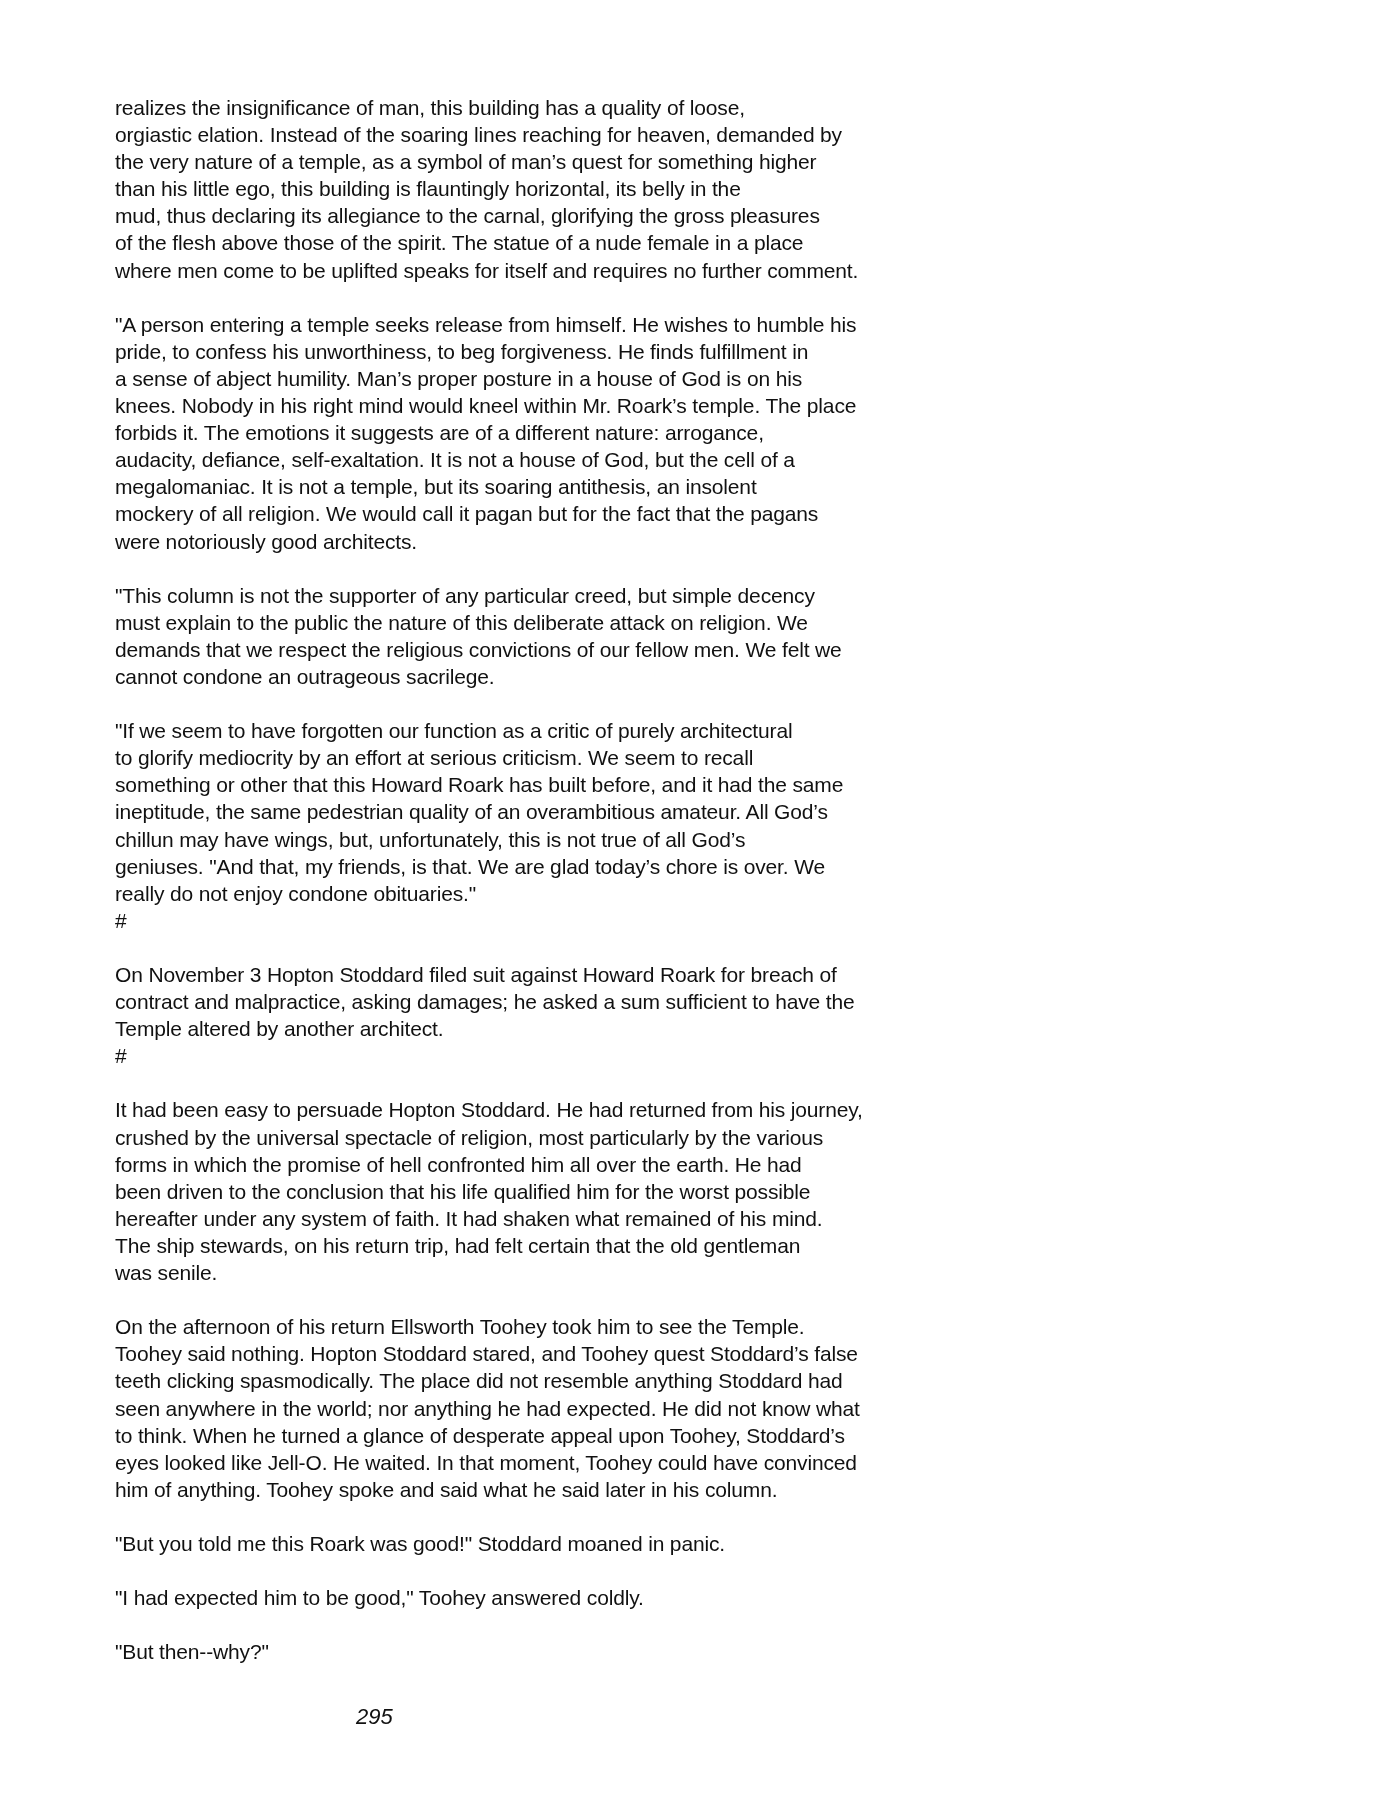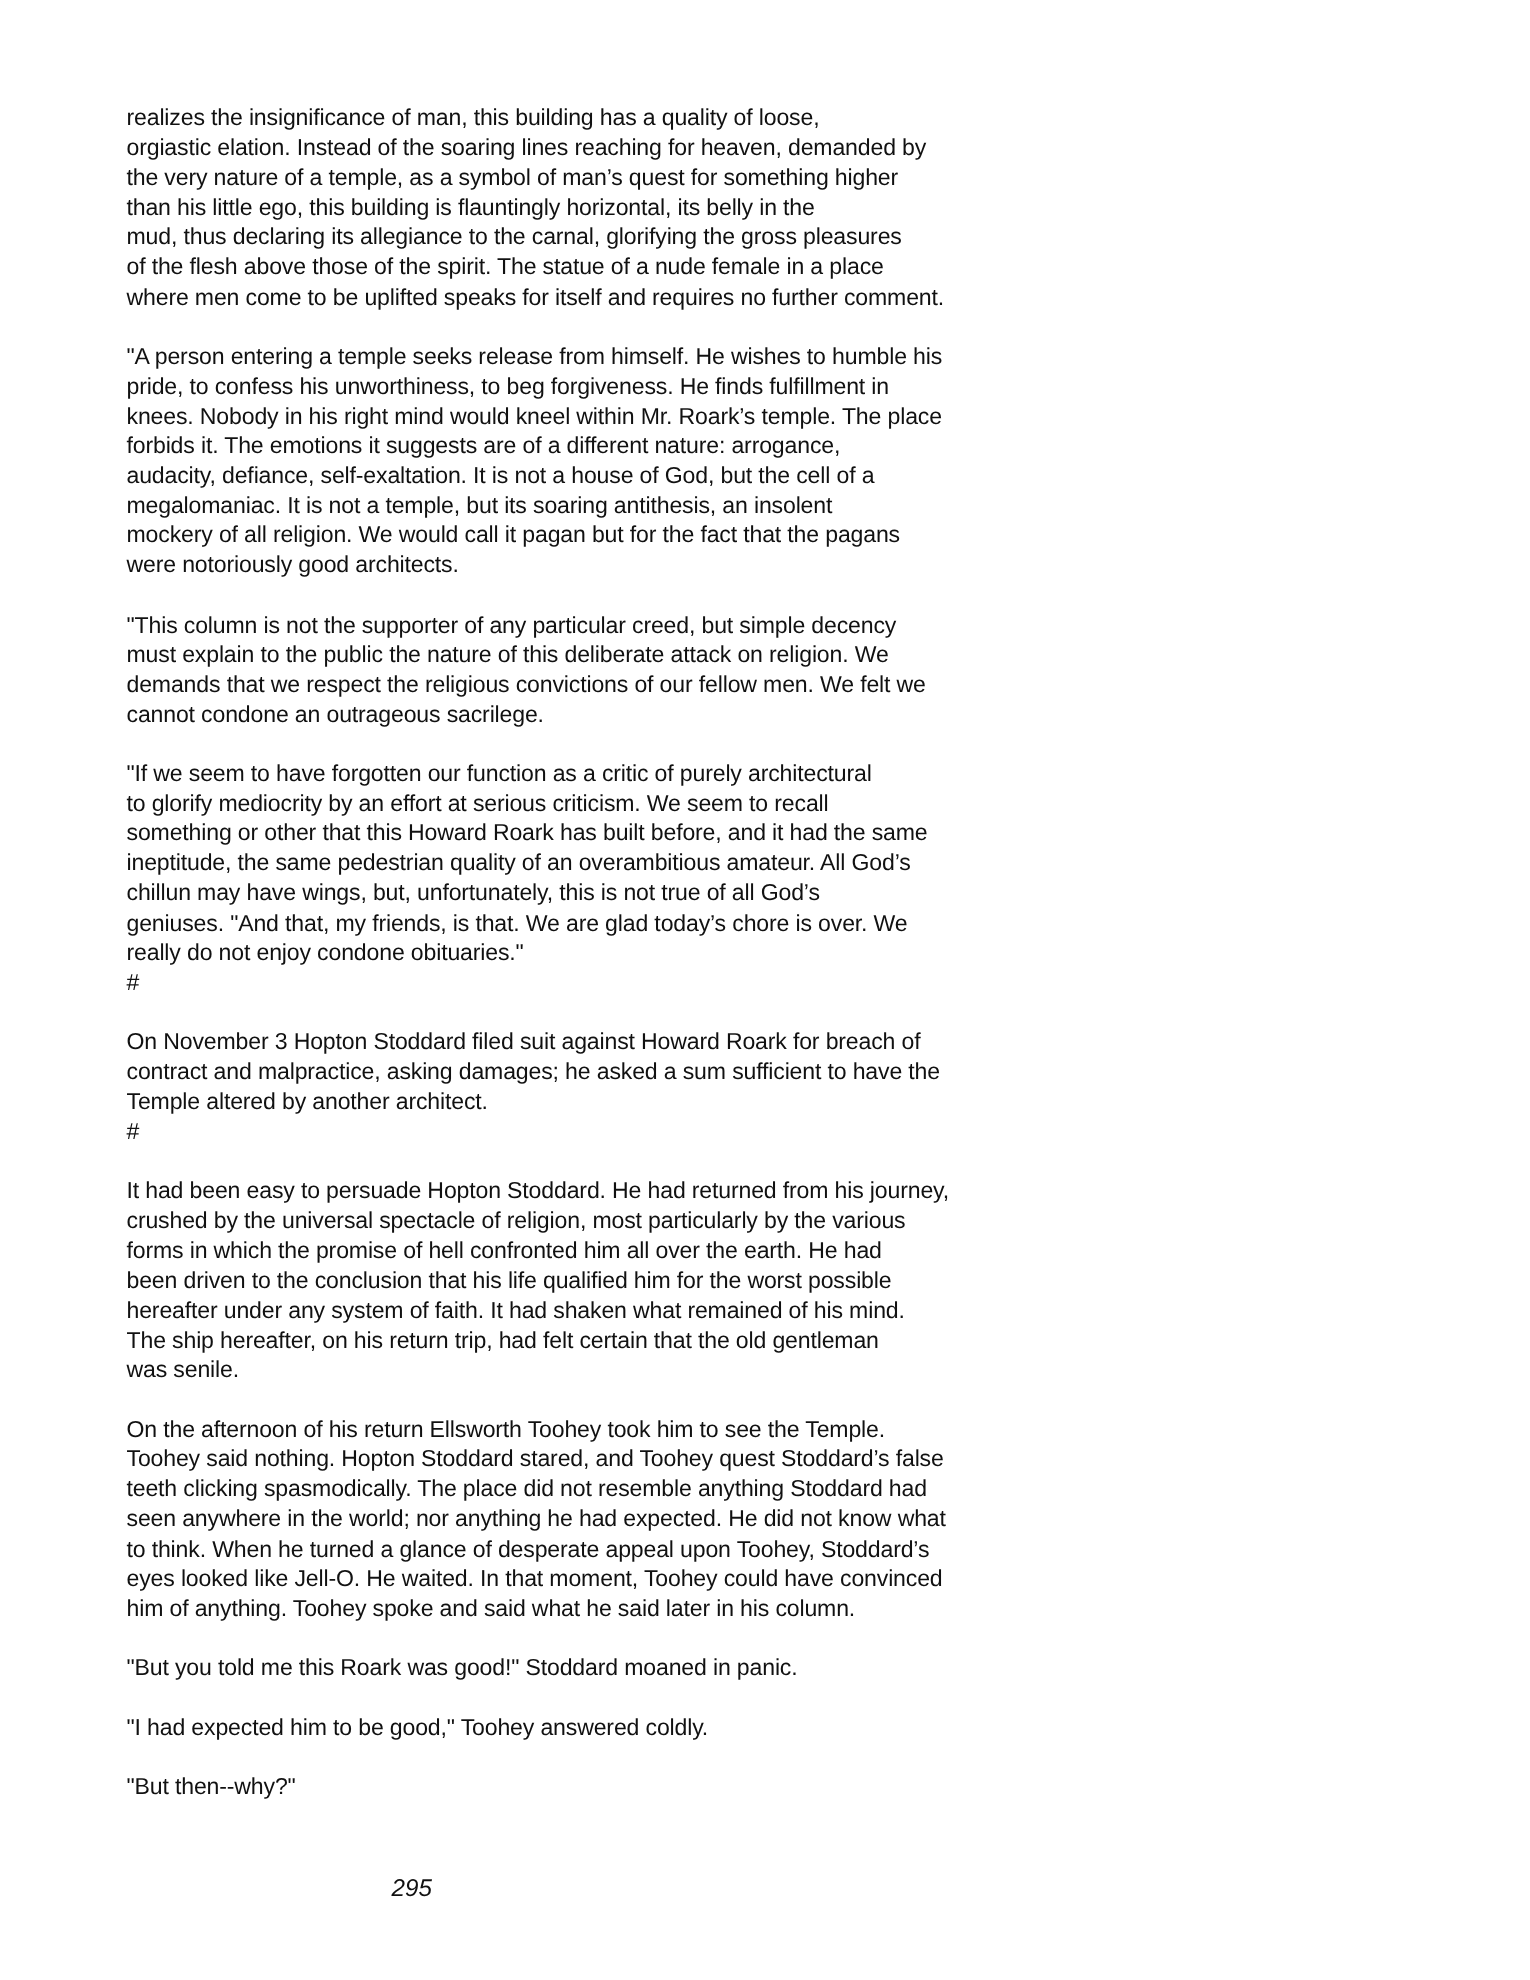--- a/index.html
+++ b/index.html
@@ -52,20 +52,21 @@
     <div class="line">than his little ego, this building is flauntingly horizontal, its belly in the</div>
     <div class="line">mud, thus declaring its allegiance to the carnal, glorifying the gross pleasures</div>
     <div class="line">of the flesh above those of the spirit. The statue of a nude female in a place</div>
     <div class="line">where men come to be uplifted speaks for itself and requires no further comment.</div>
   </div>
   <div class="blank"></div>
 
   <div class="paragraph">
     <div class="line">"A person entering a temple seeks release from himself. He wishes to humble his</div>
     <div class="line">pride, to confess his unworthiness, to beg forgiveness. He finds fulfillment in</div>
+    <div class="line">a sense of abject humility. Man’s proper posture in a house of God is on his</div>
     <div class="line">knees. Nobody in his right mind would kneel within Mr. Roark’s temple. The place</div>
     <div class="line">forbids it. The emotions it suggests are of a different nature: arrogance,</div>
     <div class="line">audacity, defiance, self-exaltation. It is not a house of God, but the cell of a</div>
     <div class="line">megalomaniac. It is not a temple, but its soaring antithesis, an insolent</div>
     <div class="line">mockery of all religion. We would call it pagan but for the fact that the pagans</div>
     <div class="line">were notoriously good architects.</div>
   </div>
   <div class="blank"></div>
 
   <div class="paragraph">
@@ -95,21 +96,21 @@
     <div class="line">#</div>
   </div>
   <div class="blank"></div>
 
   <div class="paragraph">
     <div class="line">It had been easy to persuade Hopton Stoddard. He had returned from his journey,</div>
     <div class="line">crushed by the universal spectacle of religion, most particularly by the various</div>
     <div class="line">forms in which the promise of hell confronted him all over the earth. He had</div>
     <div class="line">been driven to the conclusion that his life qualified him for the worst possible</div>
     <div class="line">hereafter under any system of faith. It had shaken what remained of his mind.</div>
-    <div class="line">The ship hereafter, on his return trip, had felt certain that the old gentleman</div>
+    <div class="line">The ship stewards, on his return trip, had felt certain that the old gentleman</div>
     <div class="line">was senile.</div>
   </div>
   <div class="blank"></div>
 
   <div class="paragraph">
     <div class="line">On the afternoon of his return Ellsworth Toohey took him to see the Temple.</div>
     <div class="line">Toohey said nothing. Hopton Stoddard stared, and Toohey quest Stoddard’s false</div>
     <div class="line">teeth clicking spasmodically. The place did not resemble anything Stoddard had</div>
     <div class="line">seen anywhere in the world; nor anything he had expected. He did not know what</div>
     <div class="line">to think. When he turned a glance of desperate appeal upon Toohey, Stoddard’s</div>

